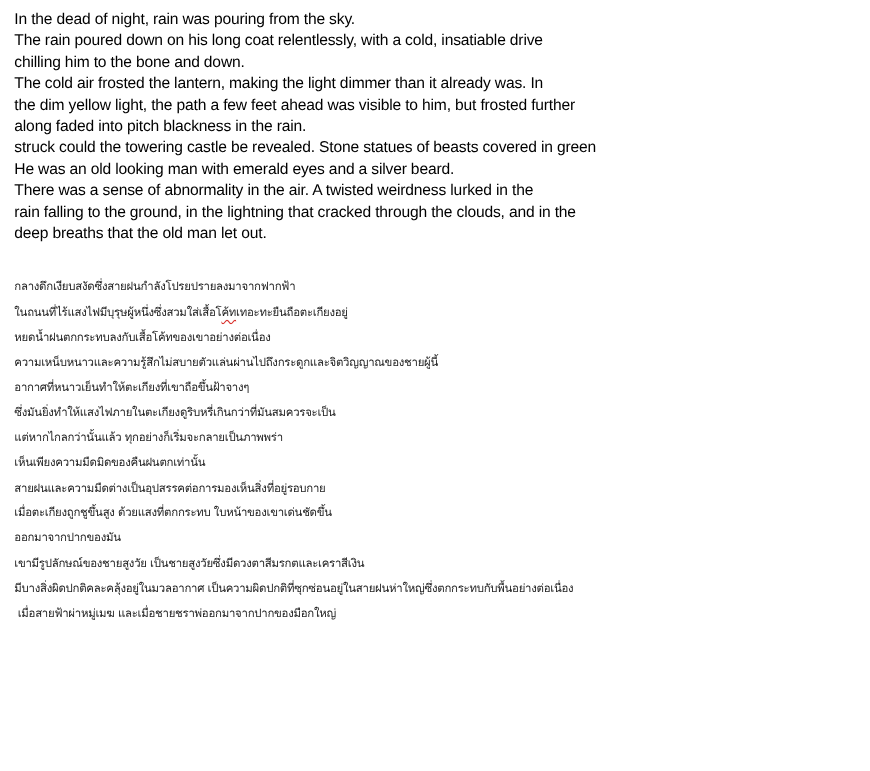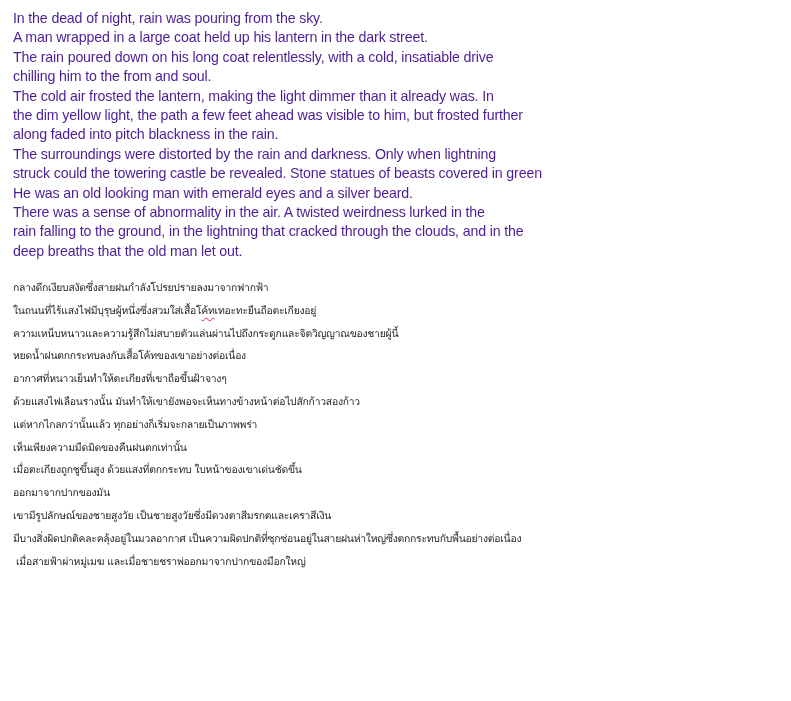--- a/index.html
+++ b/index.html
@@ -18,28 +18,28 @@
       position: absolute;
       left: 13px;
       top: 9px;
       width: 770px;
     }
     .en-block {
       font-family: "Liberation Sans", sans-serif;
       font-size: 14.2px;
       line-height: 19.4px;
       letter-spacing: -0.15px;
-      color: #4c1d95;
+      color: #000000;
     }
     .en-line {
       white-space: nowrap;
       height: 19.4px;
     }
     .th-block {
-      margin-top: 15px;
+      margin-top: 28px;
       font-family: "DejaVu Sans", sans-serif;
       font-size: 10.4px;
       line-height: 22.8px;
       letter-spacing: -0.25px;
       color: #222222;
     }
     .th-line {
       white-space: pre;
       height: 22.8px;
     }
@@ -49,43 +49,42 @@
       text-underline-offset: 3px;
     }
   </style>
 </head>
 <body>
 
 <div class="page">
 
   <div class="en-block">
     <div class="en-line">In the dead of night, rain was pouring from the sky.</div>
-    <div class="en-line">A man wrapped in a large coat held up his lantern in the dark street.</div>
     <div class="en-line">The rain poured down on his long coat relentlessly, with a cold, insatiable drive</div>
-    <div class="en-line">chilling him to the from and soul.</div>
+    <div class="en-line">chilling him to the bone and down.</div>
     <div class="en-line">The cold air frosted the lantern, making the light dimmer than it already was. In</div>
     <div class="en-line">the dim yellow light, the path a few feet ahead was visible to him, but frosted further</div>
     <div class="en-line">along faded into pitch blackness in the rain.</div>
-    <div class="en-line">The surroundings were distorted by the rain and darkness. Only when lightning</div>
     <div class="en-line">struck could the towering castle be revealed. Stone statues of beasts covered in green</div>
     <div class="en-line">He was an old looking man with emerald eyes and a silver beard.</div>
     <div class="en-line">There was a sense of abnormality in the air. A twisted weirdness lurked in the</div>
     <div class="en-line">rain falling to the ground, in the lightning that cracked through the clouds, and in the</div>
     <div class="en-line">deep breaths that the old man let out.</div>
   </div>
 
   <div class="th-block">
     <div class="th-line">กลางดึกเงียบสงัดซึ่งสายฝนกำลังโปรยปรายลงมาจากฟากฟ้า</div>
     <div class="th-line"><span>ในถนนที่ไร้แสงไฟมีบุรุษผู้หนึ่งซึ่งสวมใส่เสื้อโ</span><span class="squiggle">ค้ท</span><span>เทอะทะยืนถือตะเกียงอยู่</span></div>
+    <div class="th-line">หยดน้ำฝนตกกระทบลงกับเสื้อโค้ทของเขาอย่างต่อเนื่อง</div>
     <div class="th-line">ความเหน็บหนาวและความรู้สึกไม่สบายตัวแล่นผ่านไปถึงกระดูกและจิตวิญญาณของชายผู้นี้</div>
-    <div class="th-line">หยดน้ำฝนตกกระทบลงกับเสื้อโค้ทของเขาอย่างต่อเนื่อง</div>
     <div class="th-line">อากาศที่หนาวเย็นทำให้ตะเกียงที่เขาถือขึ้นฝ้าจางๆ</div>
-    <div class="th-line">ด้วยแสงไฟเลือนรางนั้น มันทำให้เขายังพอจะเห็นทางข้างหน้าต่อไปสักก้าวสองก้าว</div>
+    <div class="th-line">ซึ่งมันยิ่งทำให้แสงไฟภายในตะเกียงดูริบหรี่เกินกว่าที่มันสมควรจะเป็น</div>
     <div class="th-line">แต่หากไกลกว่านั้นแล้ว ทุกอย่างก็เริ่มจะกลายเป็นภาพพร่า</div>
     <div class="th-line">เห็นเพียงความมืดมิดของคืนฝนตกเท่านั้น</div>
+    <div class="th-line">สายฝนและความมืดต่างเป็นอุปสรรคต่อการมองเห็นสิ่งที่อยู่รอบกาย</div>
     <div class="th-line">เมื่อตะเกียงถูกชูขึ้นสูง ด้วยแสงที่ตกกระทบ ใบหน้าของเขาเด่นชัดขึ้น</div>
     <div class="th-line">ออกมาจากปากของมัน</div>
     <div class="th-line">เขามีรูปลักษณ์ของชายสูงวัย เป็นชายสูงวัยซึ่งมีดวงตาสีมรกตและเคราสีเงิน</div>
     <div class="th-line">มีบางสิ่งผิดปกติคละคลุ้งอยู่ในมวลอากาศ เป็นความผิดปกติที่ซุกซ่อนอยู่ในสายฝนห่าใหญ่ซึ่งตกกระทบกับพื้นอย่างต่อเนื่อง</div>
     <div class="th-line"> เมื่อสายฟ้าผ่าหมู่เมฆ และเมื่อชายชราพ่ออกมาจากปากของมือกใหญ่</div>
   </div>
 
 </div>
 
 </body></html>

